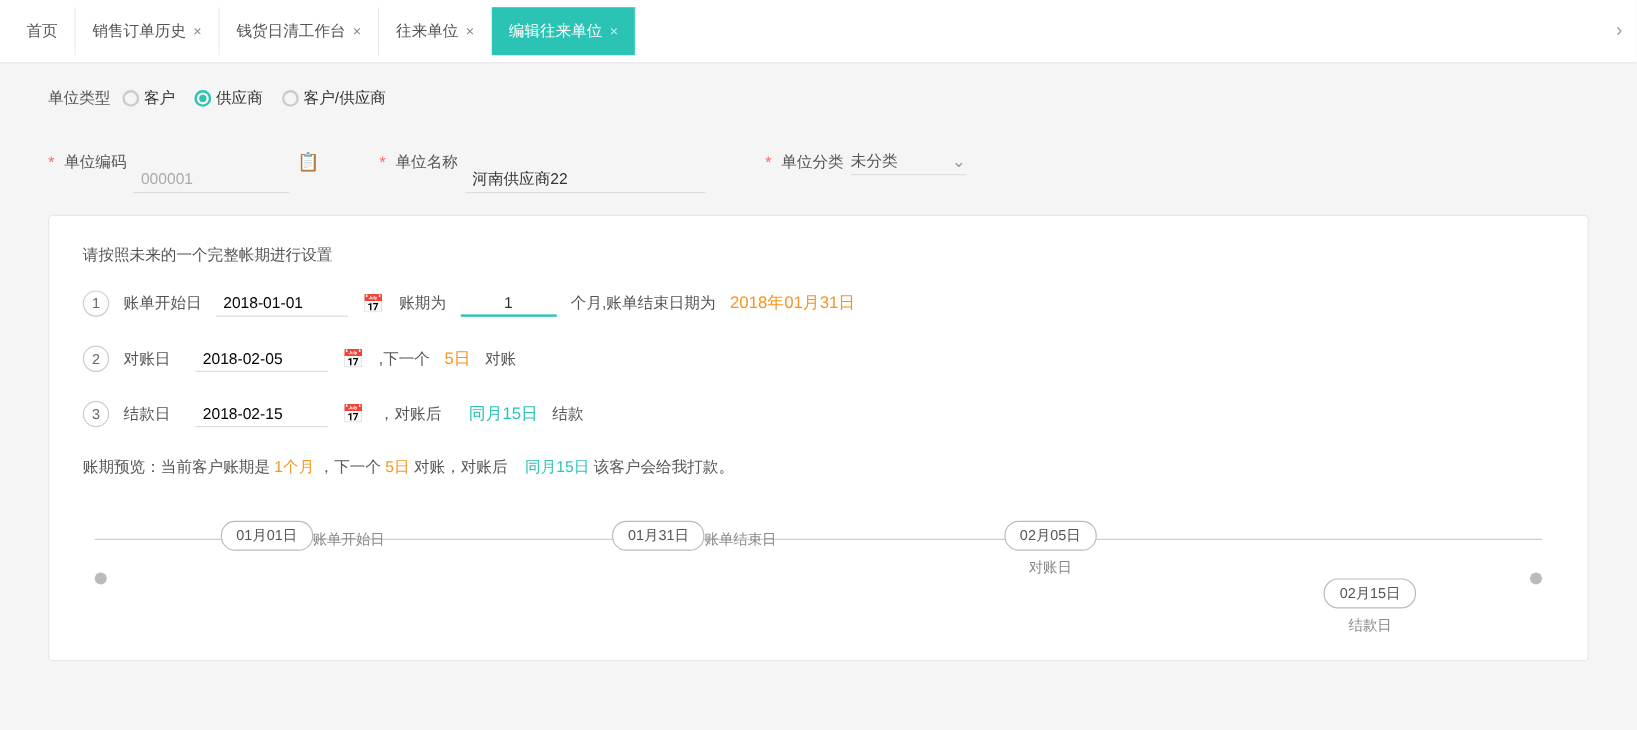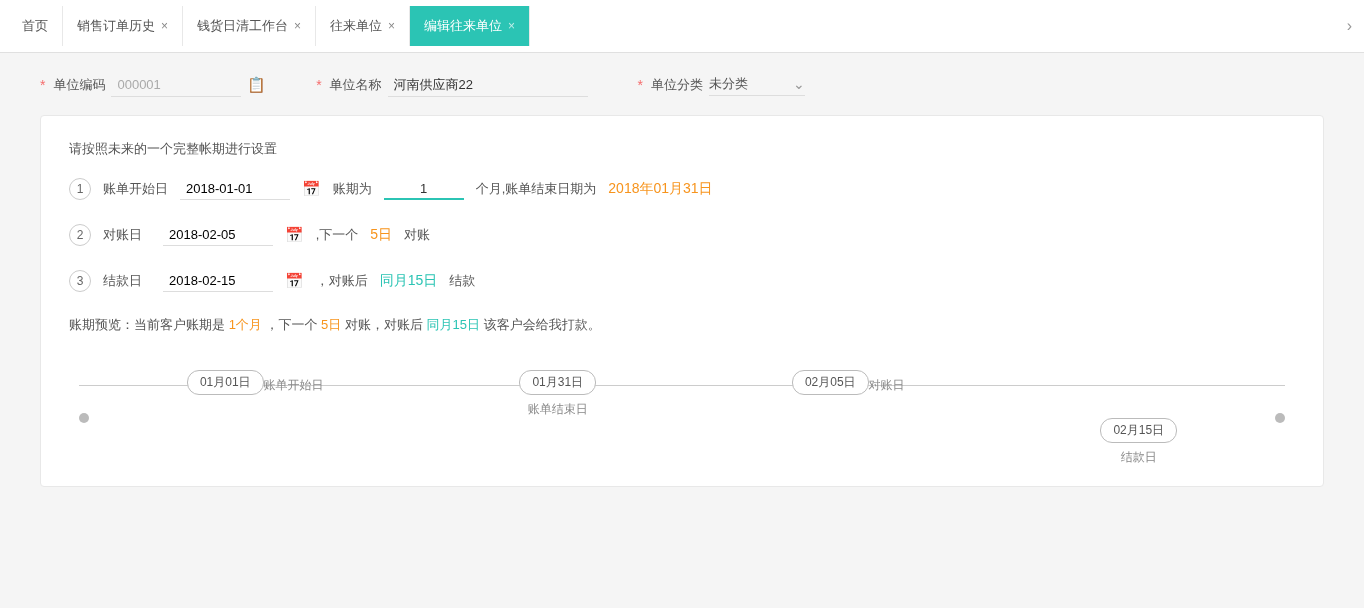--- a/index.html
+++ b/index.html
@@ -114,20 +114,21 @@
     }
     .text-input {
       border: none;
       border-bottom: 1px solid #ddd;
       outline: none;
       padding: 4px 6px;
       font-size: 13px;
       color: #333;
       background: transparent;
       min-width: 120px;
+      margin-top: 28px;
     }
     .calendar-icon {
       color: #2bc4b4;
       cursor: pointer;
       font-size: 15px;
     }
     .dropdown-icon {
       color: #999;
       cursor: pointer;
       font-size: 14px;
@@ -230,20 +231,21 @@
       font-size: 13px;
       color: #555;
     }
     .highlight-orange {
       color: #f7941d;
       font-weight: 500;
     }
     .highlight-teal {
       color: #2bc4b4;
       font-weight: 500;
+      margin-left: 11px;
     }
 
     
     .preview-text {
       font-size: 13px;
       color: #555;
       margin-top: 10px;
       padding: 0 0 16px 0;
     }
 
@@ -303,20 +305,37 @@
   </div>
   <div class="tab active">
     <span>编辑往来单位</span>
     <span class="close-btn">×</span>
   </div>
   <div class="tab-arrow">›</div>
 </div>
 
 <div class="page-content">
 
+  <div class="form-row">
+    <span class="form-label">单位类型</span>
+    <div class="radio-group">
+      <label class="radio-item">
+        <span class="radio-circle"></span>
+        <span>客户</span>
+      </label>
+      <label class="radio-item">
+        <span class="radio-circle checked"></span>
+        <span>供应商</span>
+      </label>
+      <label class="radio-item">
+        <span class="radio-circle"></span>
+        <span>客户/供应商</span>
+      </label>
+    </div>
+  </div>
 
   <div class="form-row">
     <div class="field-group">
       <span class="required-star">*</span>
       <span class="form-label">单位编码</span>
       <input class="text-input unit-code-input" type="text" style="color: rgb(170, 170, 170); width: 130px;" value="000001">
       <span class="calendar-icon">📋</span>
     </div>
     <div class="field-group" style="margin-left: 40px;">
       <span class="required-star">*</span>
@@ -380,25 +399,25 @@
 
     <div class="timeline-section">
       <div style="display:flex; align-items:center; position:relative;">
         <div style="position:absolute;top:15px;left:0;right:0;height:1px;background:#ccc;z-index:0;"></div>
         <div style="width:10px;height:10px;border-radius:50%;background:#bbb;z-index:1;flex-shrink:0;"></div>
         <div style="flex:1;display:flex;justify-content:space-around;align-items:flex-start;padding-top:0;z-index:1;">
           <div style="display:flex;flex-direction:row;align-items:center;">
             <div style="background:#fff;border:1px solid #bbb;border-radius:12px;padding:3px 12px;font-size:12px;color:#555;">01月01日</div>
             <div style="font-size:12px;color:#888;margin-top:6px;">账单开始日</div>
           </div>
-          <div style="display:flex;flex-direction:column;align-items:center;">
+          <div style="display:flex;flex-direction:row;align-items:center;">
             <div style="background:#fff;border:1px solid #bbb;border-radius:12px;padding:3px 12px;font-size:12px;color:#555;">01月31日</div>
             <div style="font-size:12px;color:#888;margin-top:6px;">账单结束日</div>
           </div>
-          <div style="display:flex;flex-direction:row;align-items:center;">
+          <div style="display:flex;flex-direction:column;align-items:center;">
             <div style="background:#fff;border:1px solid #bbb;border-radius:12px;padding:3px 12px;font-size:12px;color:#555;">02月05日</div>
             <div style="font-size:12px;color:#888;margin-top:6px;">对账日</div>
           </div>
           <div style="display:flex;flex-direction:column;align-items:center;">
             <div style="background:#fff;border:1px solid #bbb;border-radius:12px;padding:3px 12px;font-size:12px;color:#555;margin-top:48px;">02月15日</div>
             <div style="font-size:12px;color:#888;margin-top:6px;">结款日</div>
           </div>
         </div>
         <div style="width:10px;height:10px;border-radius:50%;background:#bbb;z-index:1;flex-shrink:0;"></div>
       </div>

